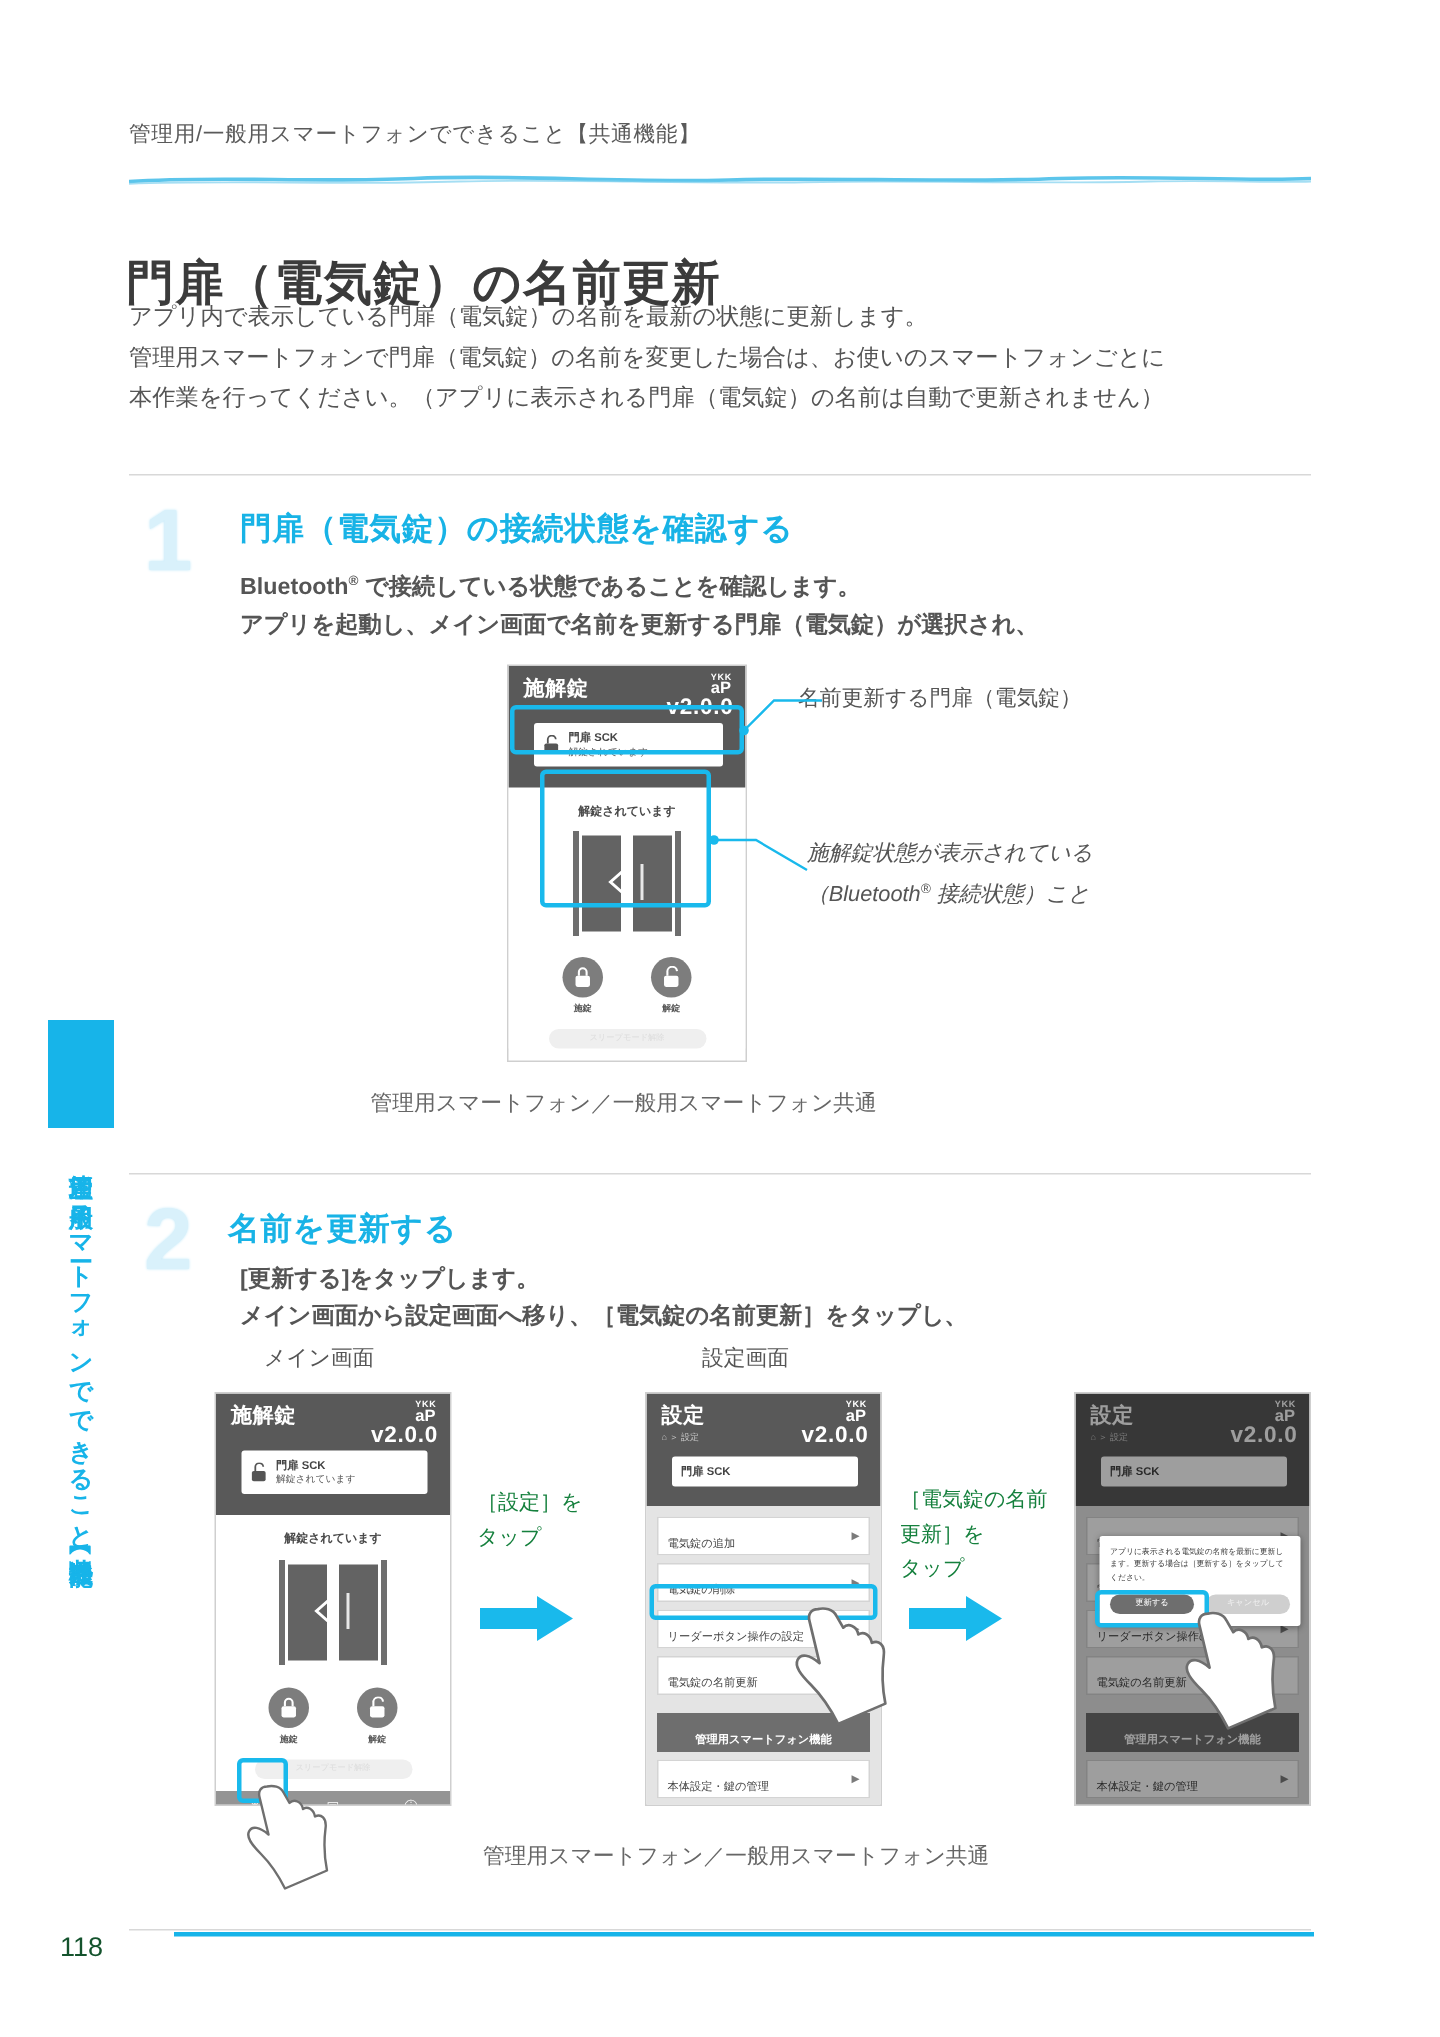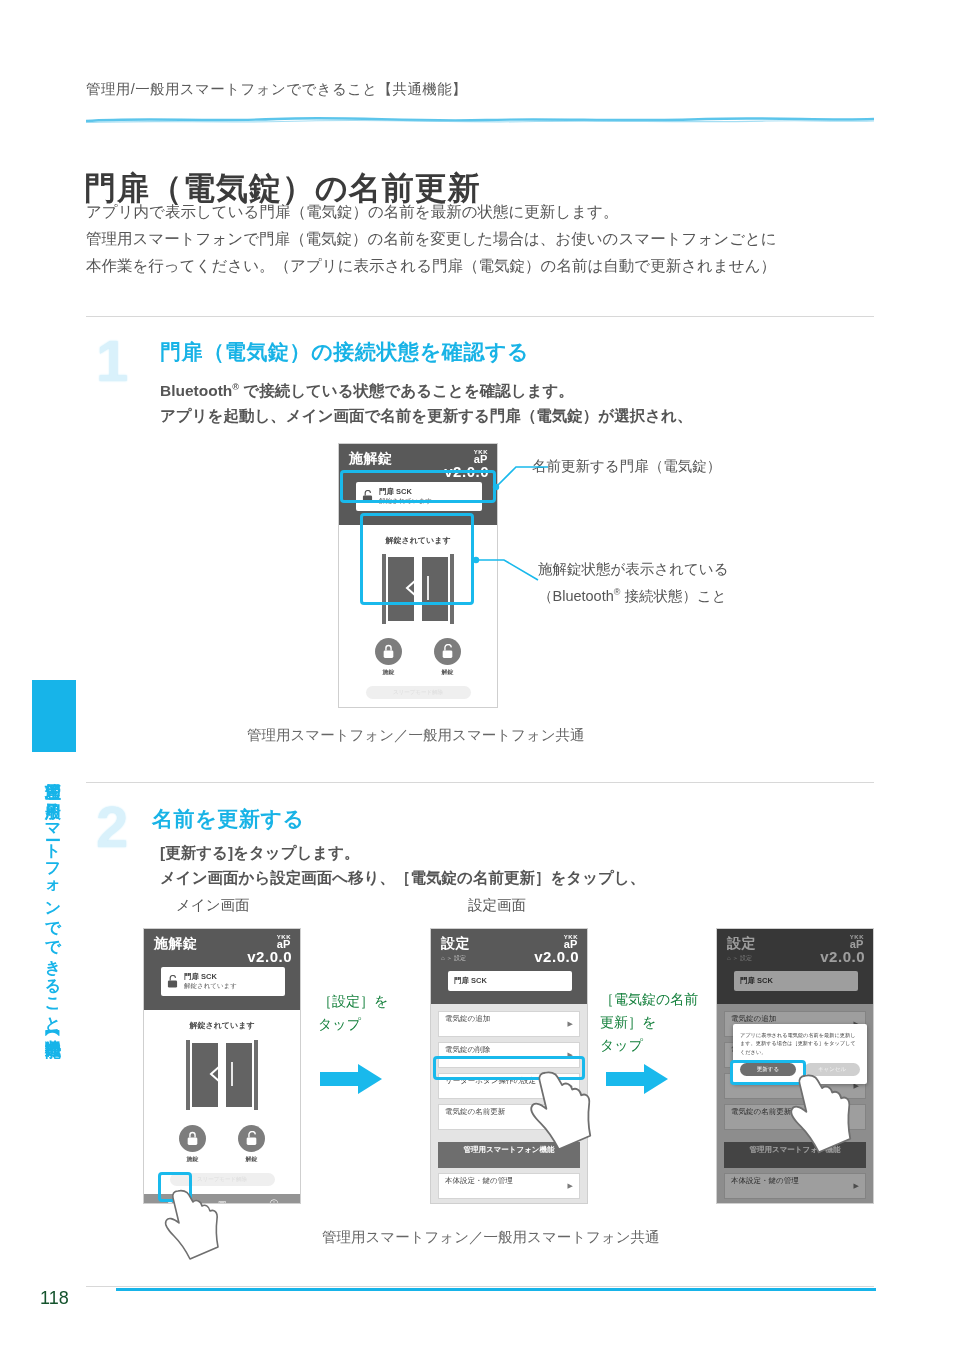--- a/index.html
+++ b/index.html
@@ -128,21 +128,21 @@
     padding: 5px 0 5px;
   }
   .tab-item { text-align: center; width: 33%; position: relative; }
   .tab-ico { font-size: 9px; color: #fff; line-height: 10px; }
 
   
   .settings-body { background: #e4e4e4; padding: 7px 7px 0; }
   .set-row {
     background: #fff; border: 1px solid #d4d4d4;
     margin-bottom: 5px; height: 19px;
-    display: flex; align-items: flex-end; padding: 12px 6px;
+    display: flex; align-items: flex-start; padding: 12px 6px;
     font-size: 7.5px; color: #444; position: relative;
   }
   .set-row .arrow {
     position: absolute; right: 6px; top: 50%;
     transform: translateY(-50%);
     font-size: 7px; color: #7b7b7b;
   }
   .set-row.dark { background: #6e6e6e; color: #fff; justify-content: center; border-color: #6e6e6e; font-weight: bold; }
   .set-gap { height: 7px; }
   .back-btn {
@@ -286,21 +286,21 @@
 <svg class="lead" style="left:490px; top:455px; width:60px; height:50px;" viewBox="0 0 60 50">
   <path d="M6 32 L26 12 L58 12" stroke="#19b9ec" stroke-width="1.6" fill="none"></path>
   <circle cx="6" cy="32" r="3.2" fill="#19b9ec"></circle>
 </svg>
 <div class="callout" style="left:532px; top:455px;">名前更新する門扉（電気錠）</div>
 
 <svg class="lead" style="left:470px; top:552px; width:70px; height:40px;" viewBox="0 0 70 40">
   <path d="M6 8 L34 8 L68 28" stroke="#19b9ec" stroke-width="1.6" fill="none"></path>
   <circle cx="6" cy="8" r="3.2" fill="#19b9ec"></circle>
 </svg>
-<div class="callout" style="left:538px; top:558px;">
+<div class="callout" style="left:538px; top:558px;font-style:italic;">
   <div>施解錠状態が表示されている</div>
   <div>
     <span>（Bluetooth</span><span class="sup">®</span><span> 接続状態）こと</span>
   </div>
 </div>
 
 <div class="caption" style="left:247px; top:726px;">管理用スマートフォン／一般用スマートフォン共通</div>
 
 <div class="hr-grey" style="left:86px; top:782px; width:788px;"></div>
 

